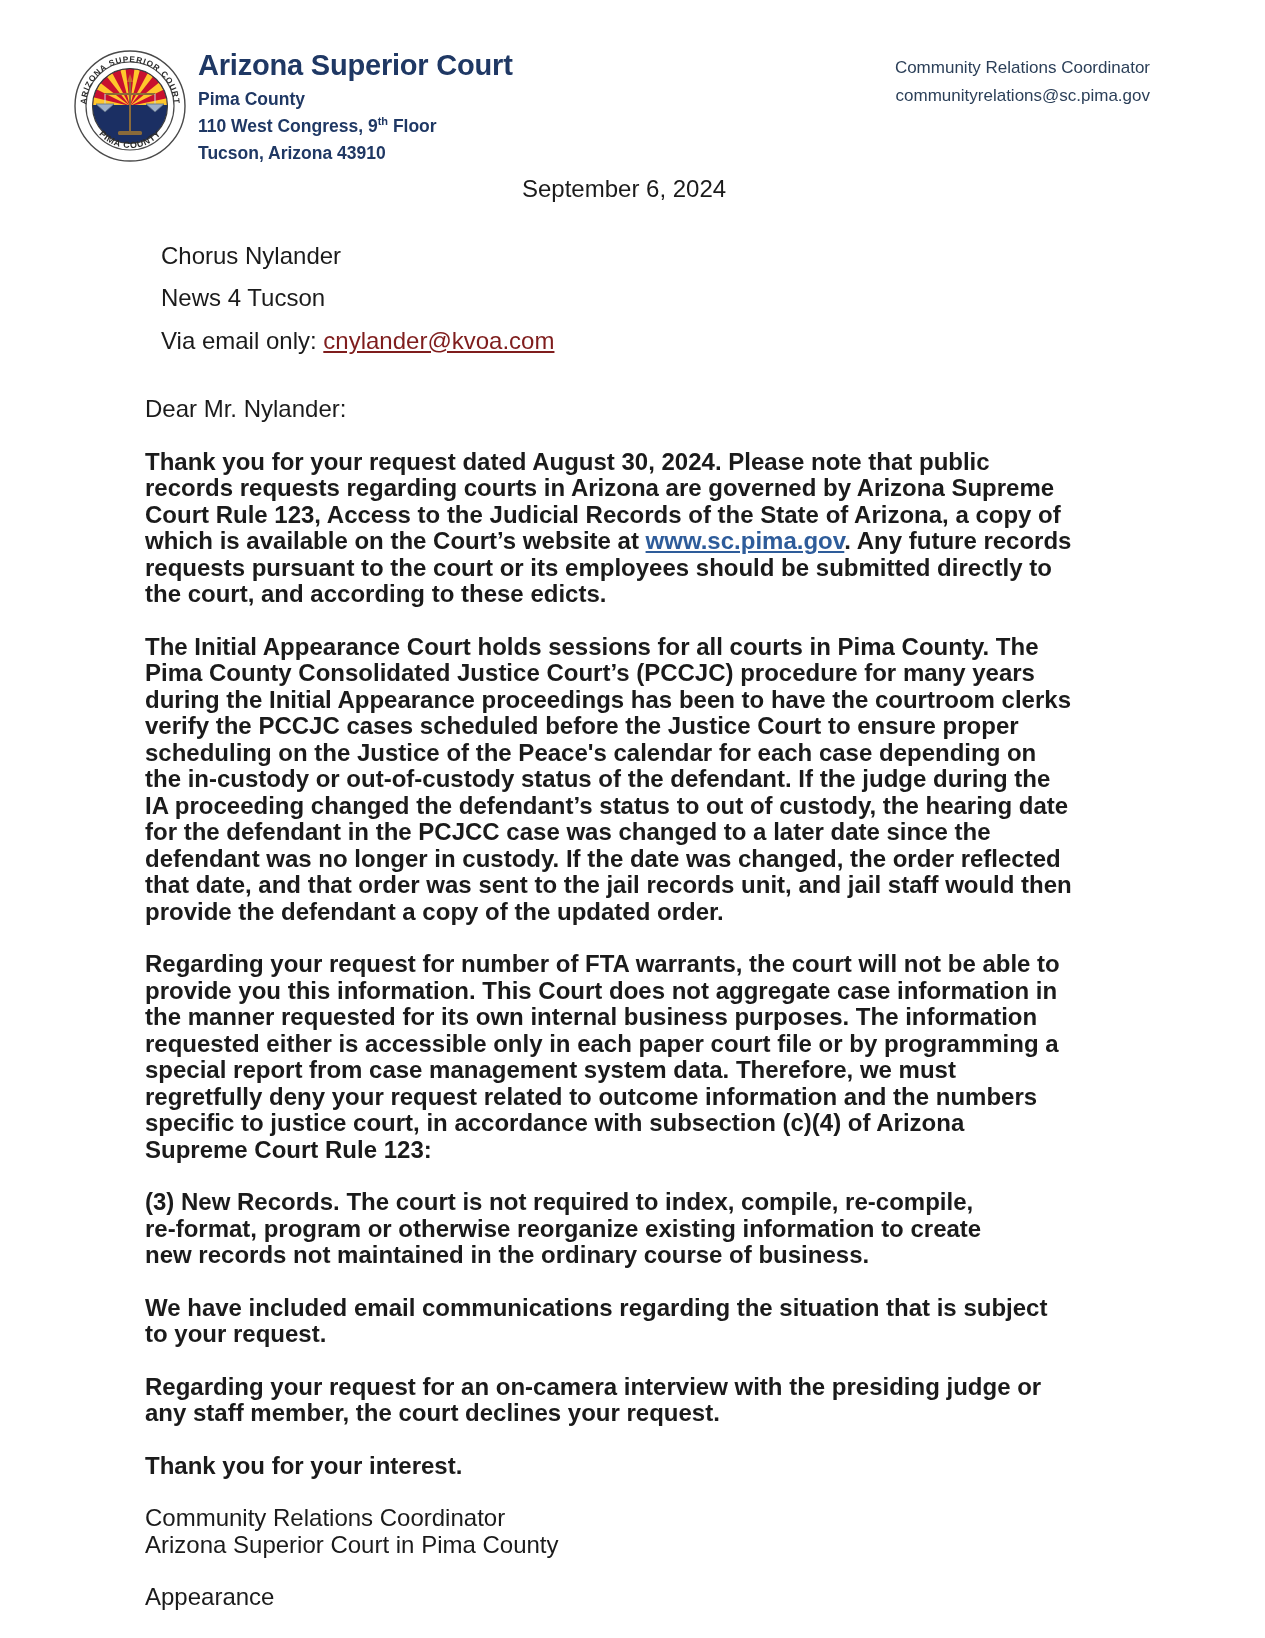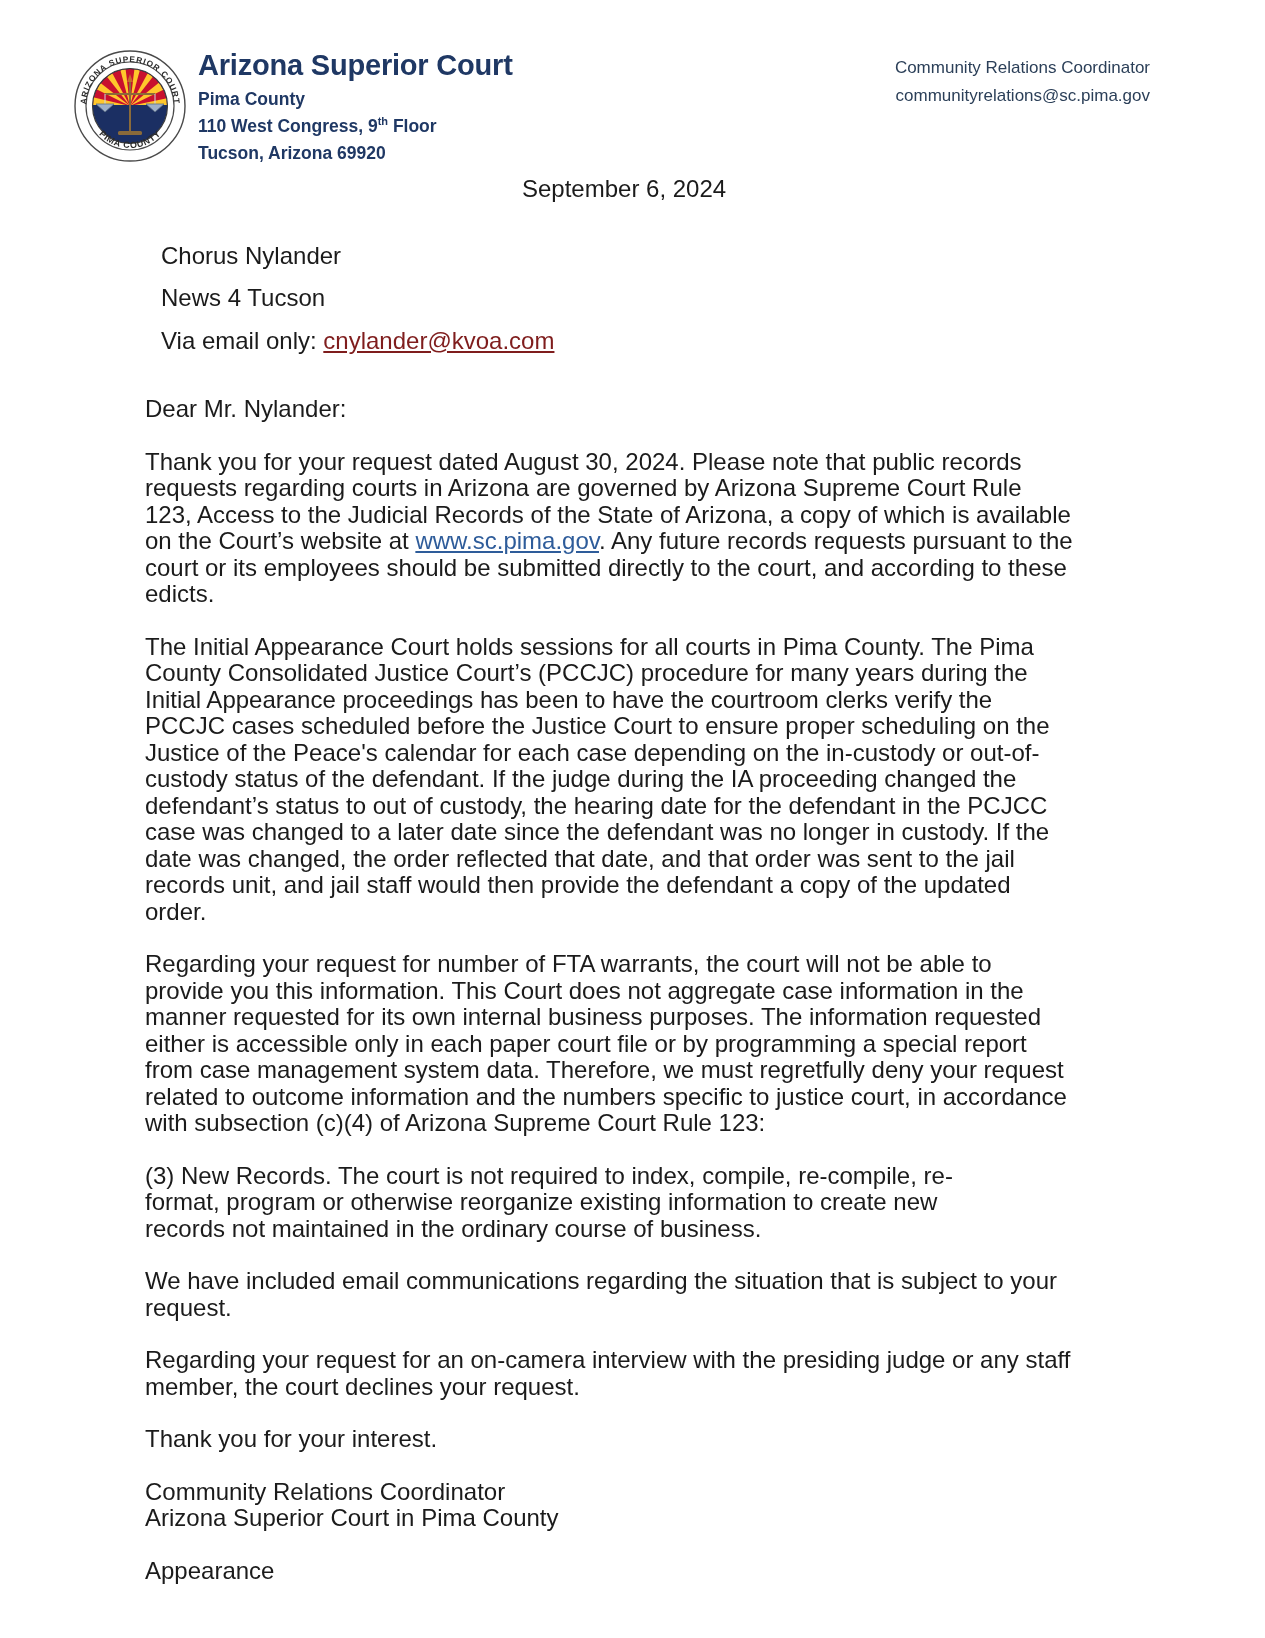--- a/index.html
+++ b/index.html
@@ -92,20 +92,21 @@
     margin: 0 0 40px 0;
   }
   .addr-line {
     margin: 16px;
   }
   .block-gap { height: 26px; }
   .salutation { margin: 0; }
   p.para {
     margin: 0 0 26px 0;
     text-align: left;
+    font-weight: bold;
   }
   p.para:last-child { margin-bottom: 0; }
   .indented {
     margin: 0 0 26px 72px;
     width: 856px;
   }
   .sig-line { margin: 0; }
   a.link {
     text-decoration: underline;
   }
@@ -174,21 +175,21 @@
         <text font-family="Liberation Sans, sans-serif" font-size="9" font-weight="bold" fill="#2b2b2b" letter-spacing="0.7">
           <textPath href="#arcBot" startOffset="50%" text-anchor="middle">PIMA COUNTY</textPath>
         </text>
       </svg>
     </div>
 
     <div class="org-block">
       <div class="org-title">Arizona Superior Court</div>
       <div class="org-line">Pima County</div>
       <div class="org-line"><span>110 West Congress, 9</span><sup>th</sup><span> Floor</span></div>
-      <div class="org-line">Tucson, Arizona 69920</div>
+      <div class="org-line">Tucson, Arizona 43910</div>
     </div>
 
     <div class="contact-block">
       <div class="contact-line">Community Relations Coordinator</div>
       <div class="contact-line">communityrelations@sc.pima.gov</div>
     </div>
   </div>
 
   <div class="letter-body">
 

